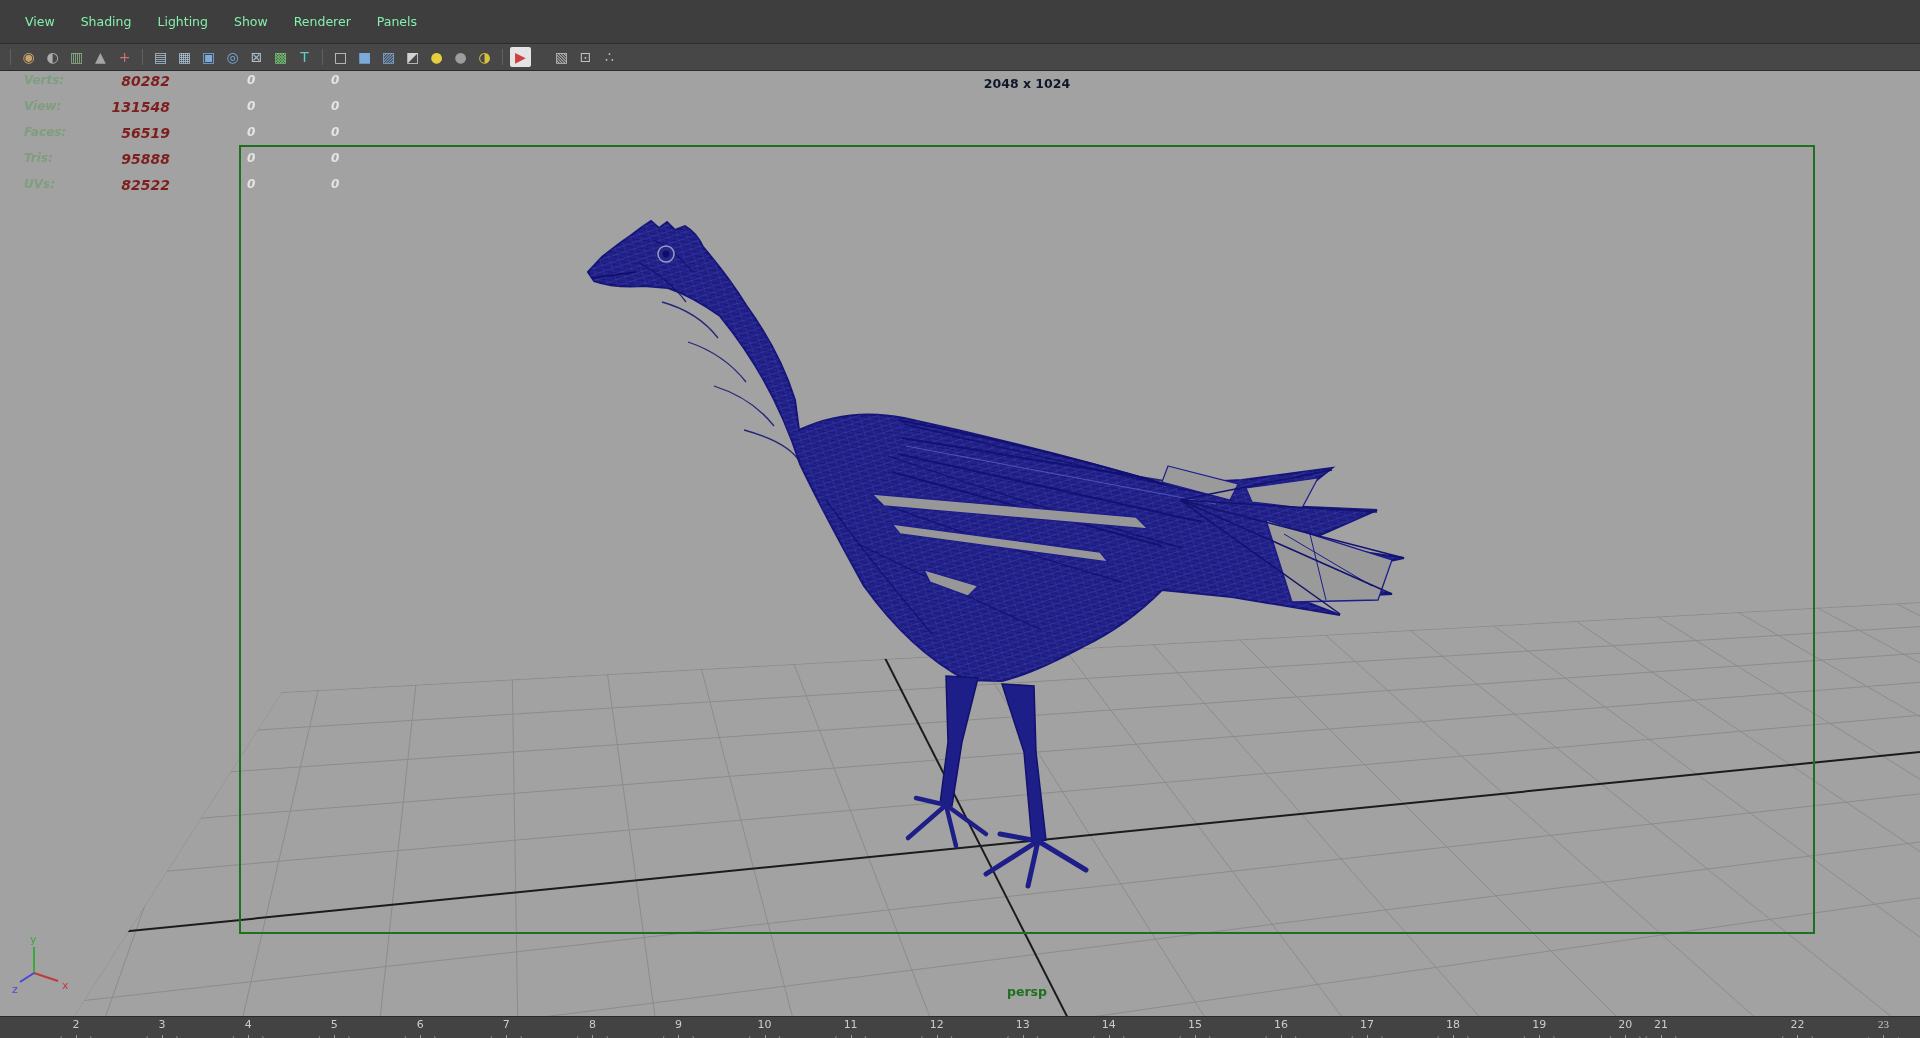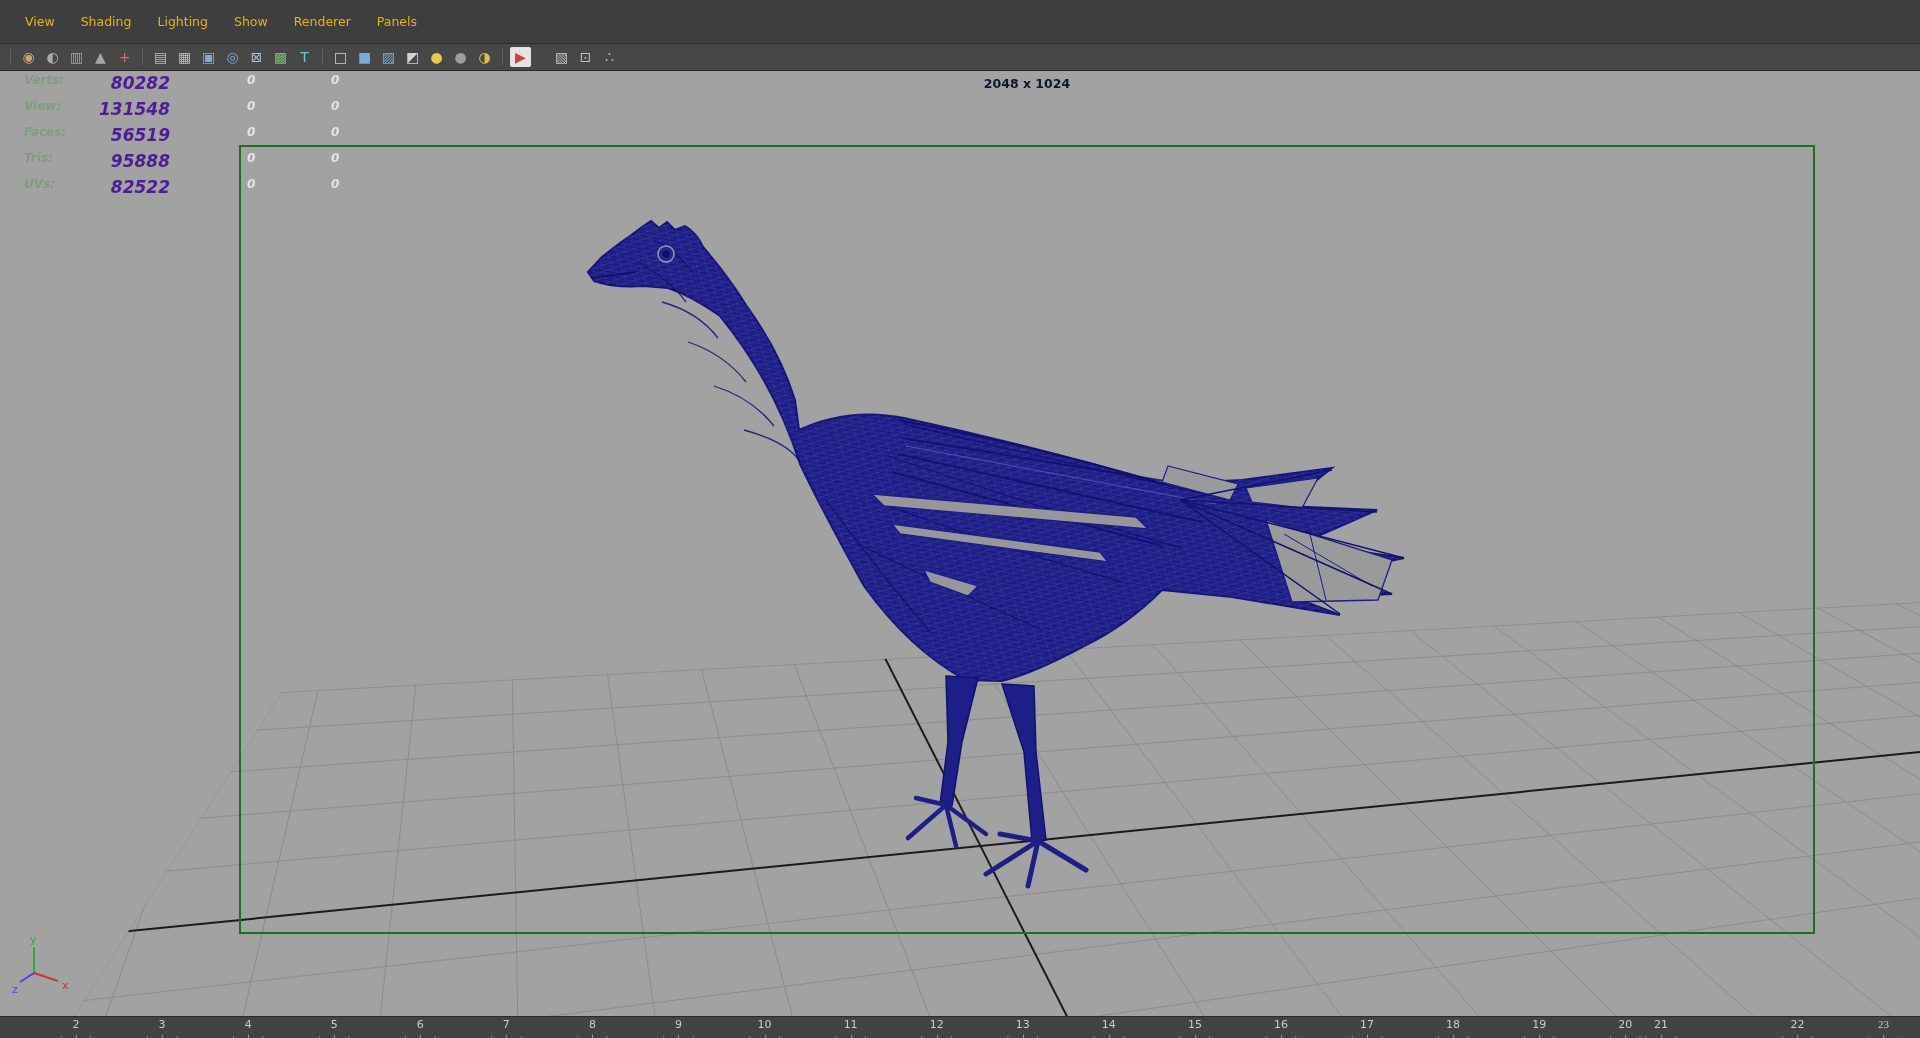--- a/index.html
+++ b/index.html
@@ -1,37 +1,37 @@
 <!DOCTYPE html>
 <html><head>
 <meta charset="utf-8">
 <style>
   html,body{margin:0;padding:0;background:#3d3d3d;overflow:hidden;font-family:"DejaVu Sans",sans-serif;}
   .app{position:relative;width:1920px;height:1038px;background:#a2a2a2;}
 
   
   .menubar{position:absolute;top:0;left:0;right:0;height:44px;background:#3e3e3e;border-bottom:1px solid #2d2d2d;display:flex;align-items:center;padding-left:14px;gap:4px;box-sizing:border-box;}
-  .menu-item{color:#eab308;font-size:12.5px;padding:4px 11px;cursor:default;white-space:nowrap;text-align:center;}
+  .menu-item{color:#86efac;font-size:12.5px;padding:4px 11px;cursor:default;white-space:nowrap;text-align:center;}
   .toolbar{position:absolute;top:44px;left:0;right:0;height:27px;background:#474747;border-bottom:1px solid #2b2b2b;display:flex;align-items:center;padding-left:6px;gap:3px;box-sizing:border-box;}
   .tb-icon{width:21px;height:20px;display:flex;align-items:center;justify-content:center;font-size:14px;line-height:20px;border-radius:2px;cursor:default;}
   .tb-sep{width:1px;height:16px;background:#5f5f5f;margin:0 4px;}
   .tb-gap{width:14px;}
 
   
   .viewport{position:absolute;top:71px;left:0;width:1920px;height:945px;background:#a2a2a2;overflow:hidden;}
   svg.scene{position:absolute;left:0;top:0;}
   .gate{position:absolute;left:239px;top:74px;width:1576px;height:789px;border:2px solid #1d701d;box-sizing:border-box;pointer-events:none;}
   .res-label{position:absolute;left:239px;top:5px;width:1576px;text-align:center;color:#0f172a;font-weight:bold;font-size:12.5px;}
   .persp-label{position:absolute;left:239px;top:913px;width:1576px;text-align:center;color:#1d701d;font-weight:bold;font-size:12.5px;}
 
   
   .hud{position:absolute;left:0;top:-4px;width:420px;}
   .hud-row{position:relative;height:26px;font-style:italic;}
   .hud-label{position:absolute;left:24px;top:6px;color:#7e9e7e;font-size:12px;font-weight:bold;}
-  .hud-v1{position:absolute;left:98px;top:6px;width:72px;text-align:right;color:#4c1d95;font-size:17px;font-weight:bold;}
+  .hud-v1{position:absolute;left:98px;top:6px;width:72px;text-align:right;color:#7f1d1d;font-size:14px;font-weight:bold;}
   .hud-v2{position:absolute;left:247px;top:6px;color:#e4e4e4;font-size:12px;font-weight:bold;}
   .hud-v3{position:absolute;left:331px;top:6px;color:#e4e4e4;font-size:12px;font-weight:bold;}
 
   .axis{position:absolute;left:12px;top:860px;}
 
   
   .timeslider{position:absolute;top:1016px;left:0;right:0;height:22px;background:#434343;border-top:1px solid #2a2a2a;overflow:hidden;}
   .tl-cell{position:absolute;top:1px;width:40px;height:21px;text-align:center;}
   .tl-num{display:block;color:#cccccc;font-size:11px;line-height:13px;}
   .tl-tick{position:absolute;left:50%;bottom:0;width:1px;height:4px;background:#9a9a9a;}
@@ -202,20 +202,21 @@
               <path d="M1038,841 L1028,886"></path>
             <path d="M1038,841 L1086,870"></path>
               <path d="M1038,841 L1000,834"></path>
           </g>
         </g>
       </g>
     </svg>
 
     <div class="gate"></div>
     <div class="res-label">2048 x 1024</div>
+    <div class="persp-label">persp</div>
 
     <div class="hud">
         <div class="hud-row">
           <span class="hud-label">Verts:</span>
           <span class="hud-v1">80282</span>
           <span class="hud-v2">0</span>
           <span class="hud-v3">0</span>
         </div>
         <div class="hud-row">
           <span class="hud-label">View:</span>

